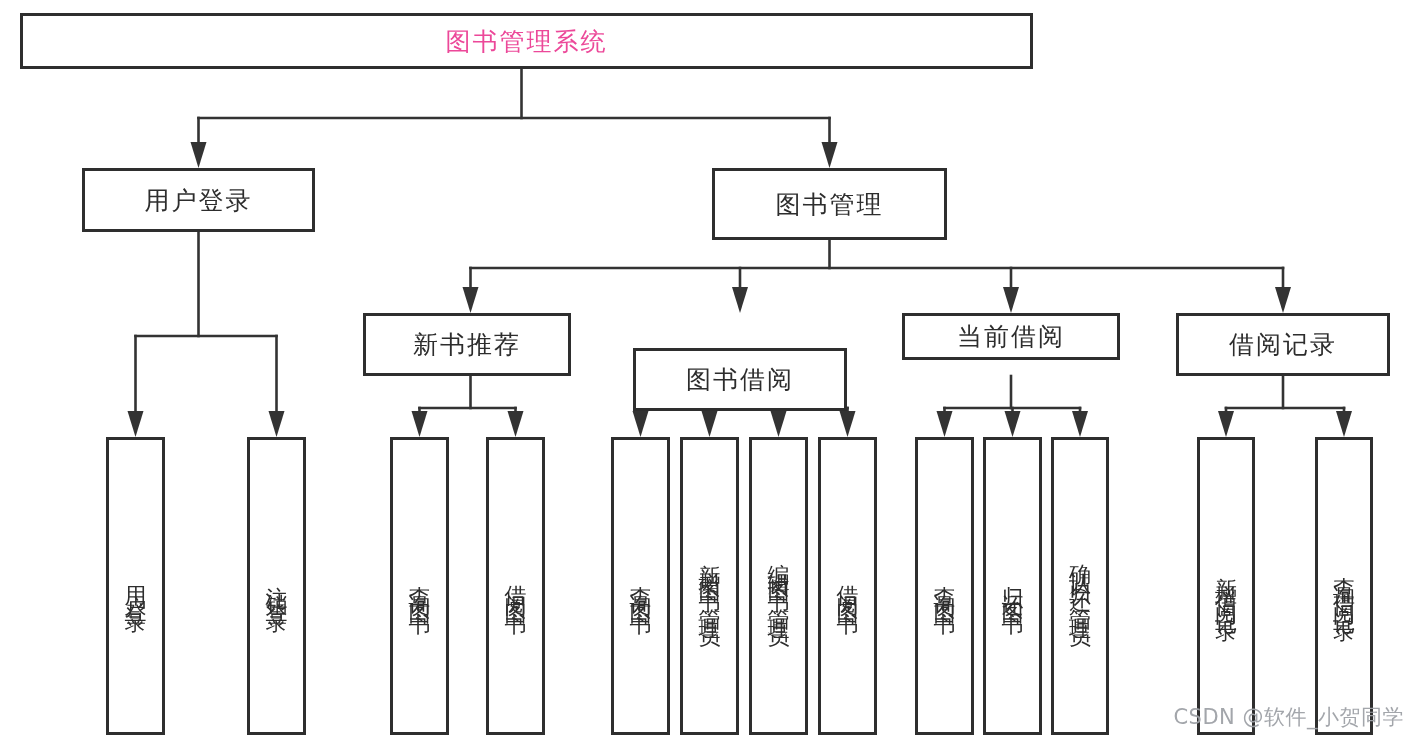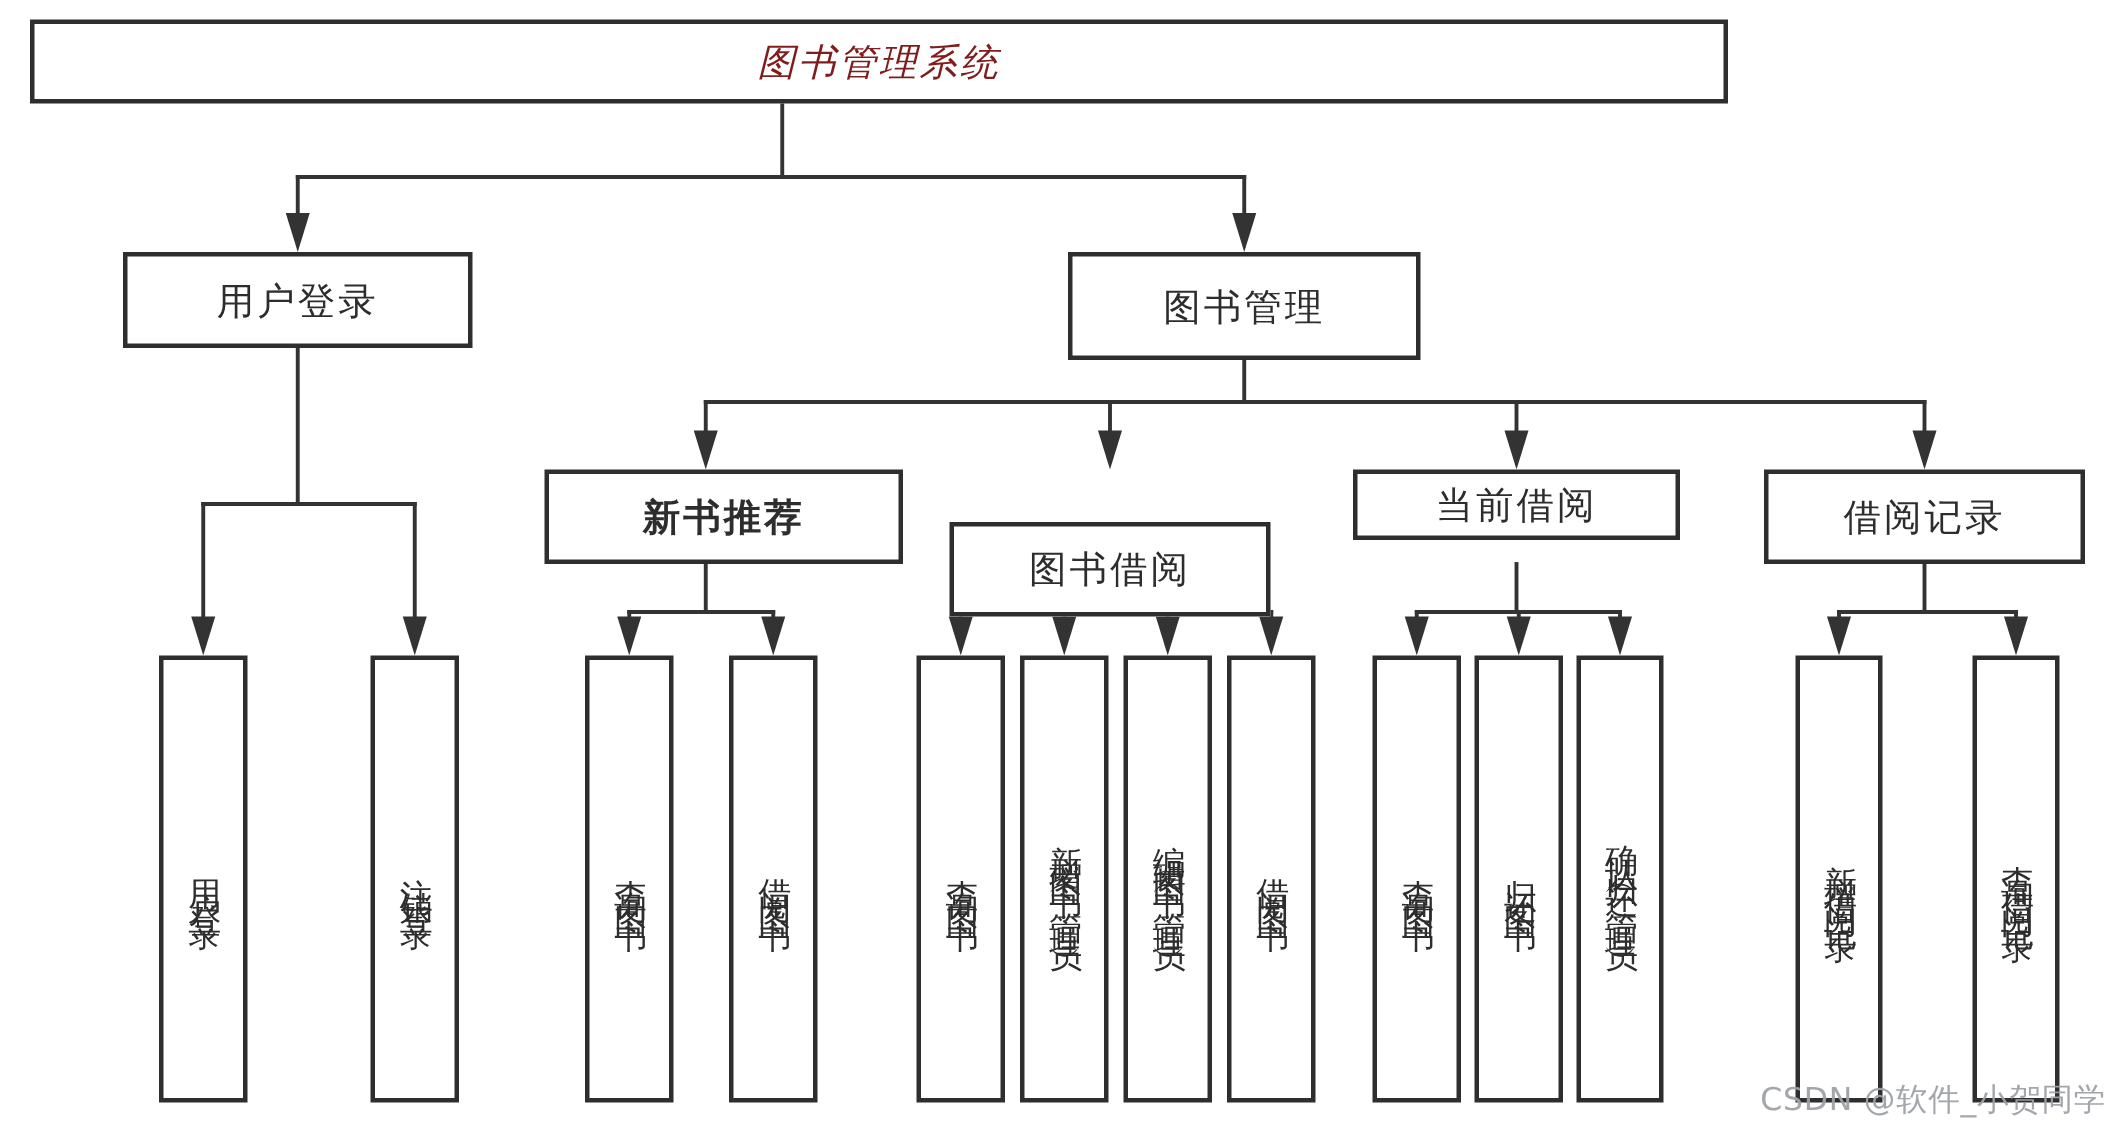--- a/index.html
+++ b/index.html
@@ -34,21 +34,21 @@
     writing-mode: vertical-rl;
     text-orientation: mixed;
     font-size: 22px;
     letter-spacing: 9px;
     line-height: 1;
     white-space: normal;
   }
   #watermark {
     position: absolute;
     right: 1px;
-    bottom: 0;
+    bottom: 16px;
     color: rgba(158, 161, 166, 0.95);
     font-size: 21px;
     letter-spacing: 0.5px;
     z-index: 5;
     white-space: nowrap;
   }
 </style>
 </head>
 <body>
 
@@ -115,24 +115,24 @@
       <g>
         <line x1="1283" y1="376" x2="1283" y2="408" stroke="#333333" stroke-width="2.6" stroke-linecap="square"></line>
         <line x1="1226" y1="408" x2="1344" y2="408" stroke="#333333" stroke-width="2.6" stroke-linecap="square"></line>
         <line x1="1226" y1="408" x2="1226" y2="419" stroke="#333333" stroke-width="2.6" stroke-linecap="square"></line>
         <polygon points="1218,411 1234,411 1226,437" fill="#333333"></polygon>
         <line x1="1344" y1="408" x2="1344" y2="419" stroke="#333333" stroke-width="2.6" stroke-linecap="square"></line>
         <polygon points="1336,411 1352,411 1344,437" fill="#333333"></polygon>
       </g>
     </svg>
   <div id="nodes">
-      <div class="node" style="left: 20px; top: 13px; width: 1132px; height: 56px; border-color: rgb(46, 46, 46); color: #7f1d1d; font-style: italic;">图书管理系统</div>
+      <div class="node" style="left: 20px; top: 13px; width: 1013px; height: 56px; border-color: rgb(46, 46, 46); color: #ec4899;">图书管理系统</div>
       <div class="node" style="left: 82px; top: 168px; width: 233px; height: 64px; border-color: rgb(46, 46, 46); color: rgb(45, 45, 45);">用户登录</div>
       <div class="node" style="left: 712px; top: 168px; width: 235px; height: 72px; border-color: rgb(46, 46, 46); color: rgb(45, 45, 45);">图书管理</div>
-      <div class="node" style="left: 363px; top: 313px; width: 239px; height: 63px; border-color: rgb(46, 46, 46); color: rgb(45, 45, 45); font-weight: bold;">新书推荐</div>
+      <div class="node" style="left: 363px; top: 313px; width: 208px; height: 63px; border-color: rgb(46, 46, 46); color: rgb(45, 45, 45);">新书推荐</div>
       <div class="node" style="left: 633px; top: 313px; width: 214px; height: 63px; border-color: rgb(46, 46, 46); color: rgb(45, 45, 45); margin-top: 35px;">图书借阅</div>
       <div class="node" style="left: 902px; top: 313px; width: 218px; height: 47px; border-color: rgb(46, 46, 46); color: rgb(45, 45, 45);">当前借阅</div>
       <div class="node" style="left: 1176px; top: 313px; width: 214px; height: 63px; border-color: rgb(46, 46, 46); color: rgb(45, 45, 45);">借阅记录</div>
       <div class="node v" style="left: 106px; top: 437px; width: 59px; height: 298px; border-color: rgb(46, 46, 46); color: rgb(45, 45, 45);">用户登录</div>
       <div class="node v" style="left: 247px; top: 437px; width: 59px; height: 298px; border-color: rgb(46, 46, 46); color: rgb(45, 45, 45);">注销登录</div>
       <div class="node v" style="left: 390px; top: 437px; width: 59px; height: 298px; border-color: rgb(46, 46, 46); color: rgb(45, 45, 45);">查询图书</div>
       <div class="node v" style="left: 486px; top: 437px; width: 59px; height: 298px; border-color: rgb(46, 46, 46); color: rgb(45, 45, 45);">借阅图书</div>
       <div class="node v" style="left: 611px; top: 437px; width: 59px; height: 298px; border-color: rgb(46, 46, 46); color: rgb(45, 45, 45);">查询图书</div>
       <div class="node v" style="left: 680px; top: 437px; width: 59px; height: 298px; border-color: rgb(46, 46, 46); color: rgb(45, 45, 45);">新增图书（管理员）</div>
       <div class="node v" style="left: 749px; top: 437px; width: 59px; height: 298px; border-color: rgb(46, 46, 46); color: rgb(45, 45, 45);">编辑图书（管理员）</div>

